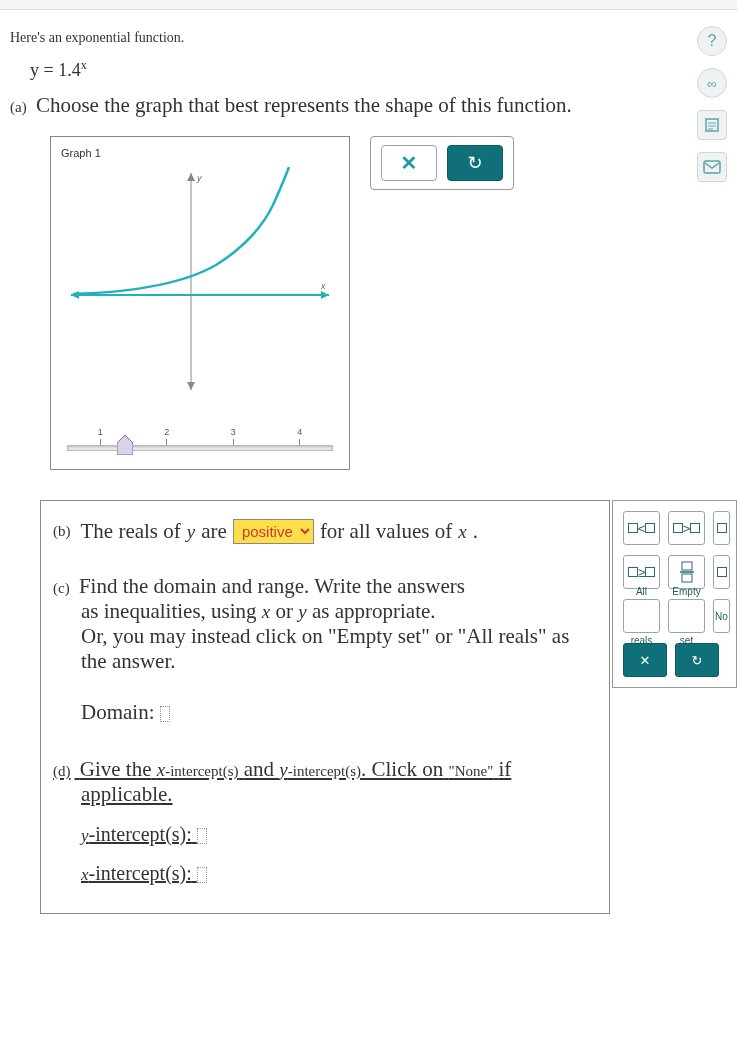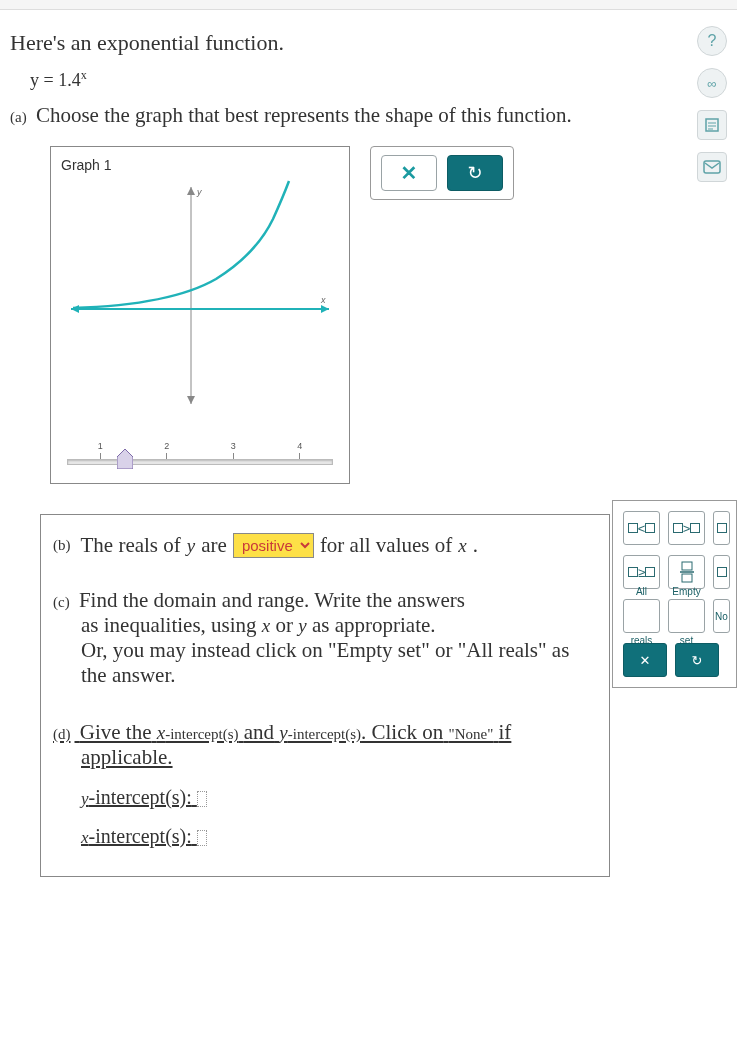--- a/index.html
+++ b/index.html
@@ -14,21 +14,21 @@
     position: relative;
   }
   .topbar {
     height: 10px;
     background: #f5f5f5;
     border-bottom: 1px solid #ddd;
   }
   .content {
     padding: 20px 10px 10px 10px;
   }
-  .intro { font-size: 22px; }
+  .intro { font-size: 14px; }
   .equation {
     font-family: 'Times New Roman', serif;
     font-size: 18px;
     margin: 12px 0 12px 20px;
   }
   .equation .sup { font-size: 12px; vertical-align: super; }
   .part-label {
     font-size: 15px;
     margin-right: 4px;
   }
@@ -39,21 +39,21 @@
     gap: 20px;
     margin-left: 40px;
   }
   .graph-card {
     width: 300px;
     border: 1px solid #888;
     padding: 10px;
     font-family: Arial, sans-serif;
   }
   .graph-title {
-    font-size: 14px;
+    font-size: 11px;
     margin-bottom: 6px;
   }
   .graph-plot {
     position: relative;
     width: 278px;
     height: 250px;
     background: #fff;
   }
   .graph-slider {
     margin-top: 16px;
@@ -285,20 +285,24 @@
       <span class="part-label">(c)</span>
       <span>Find the domain and range. Write the answers</span>
       <div class="body">
         <span>as inequalities, using</span>
         <span class="italic-var">x</span>
         <span>or</span>
         <span class="italic-var">y</span>
         <span>as appropriate.</span><br>
         <span>Or, you may instead click on "Empty set" or "All reals" as the answer.</span>
       </div>
+      <div class="dr-row" style="margin-top:26px;">
+        <span>Domain:</span>
+        <span class="answer-box"></span>
+      </div>
     </div>
 
     <div class="part-d">
       <span class="part-label">(d)</span>
       <span>Give the</span>
       <span class="small italic-var" style="font-style:normal;"><span class="italic-var">x</span></span><span class="small">-intercept(s)</span>
       <span>and</span>
       <span class="small"><span class="italic-var">y</span></span><span class="small">-intercept(s)</span><span>. Click on</span>
       <span class="small">"None"</span>
       <span>if</span>

